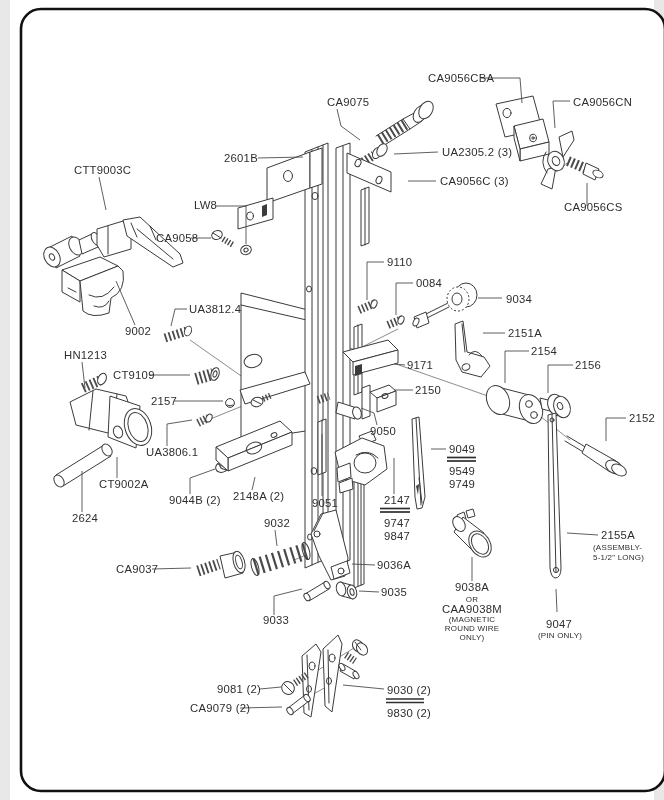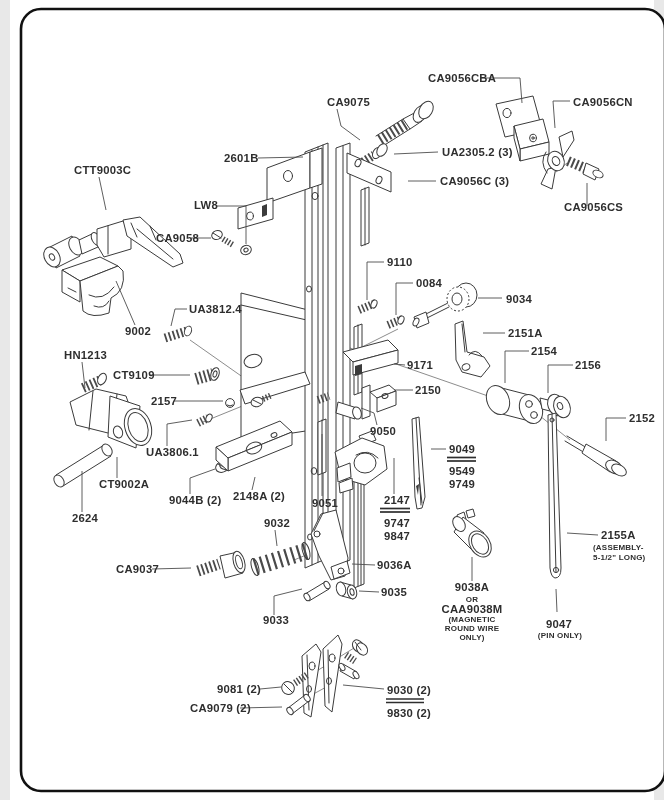--- a/index.html
+++ b/index.html
@@ -1,16 +1,16 @@
 <!DOCTYPE html>
 <html><head>
 <meta charset="utf-8">
 <style>
   html,body{margin:0;padding:0;background:#e8e8e8;}
-  .page{width:644px;height:800px;background:#ffffff;position:relative;margin:0 auto;font-weight:bold;}
+  .page{width:644px;height:800px;background:#ffffff;position:relative;margin:0 auto;}
   svg{display:block;}
   .ln{fill:none;stroke:#3b3b3b;stroke-width:1;stroke-linejoin:round;stroke-linecap:round;}
   .fw{fill:#ffffff;stroke:#3b3b3b;stroke-width:1;stroke-linejoin:round;}
   .dk{fill:#3b3b3b;stroke:none;}
   .thread{stroke:#4a4a4a;fill:none;}
   .axis{fill:none;stroke:#5a5a5a;stroke-width:0.7;}
   .leader{fill:none;stroke:#4d4d4d;stroke-width:0.9;}
   .rule{stroke:#2e2e2e;stroke-width:1.7;}
   .lbl{font-family:"Liberation Sans","DejaVu Sans",sans-serif;font-size:11.3px;fill:#2e2e2e;letter-spacing:.25px;}
   .lbl-sm{font-family:"Liberation Sans","DejaVu Sans",sans-serif;font-size:8px;fill:#2e2e2e;letter-spacing:.2px;}

